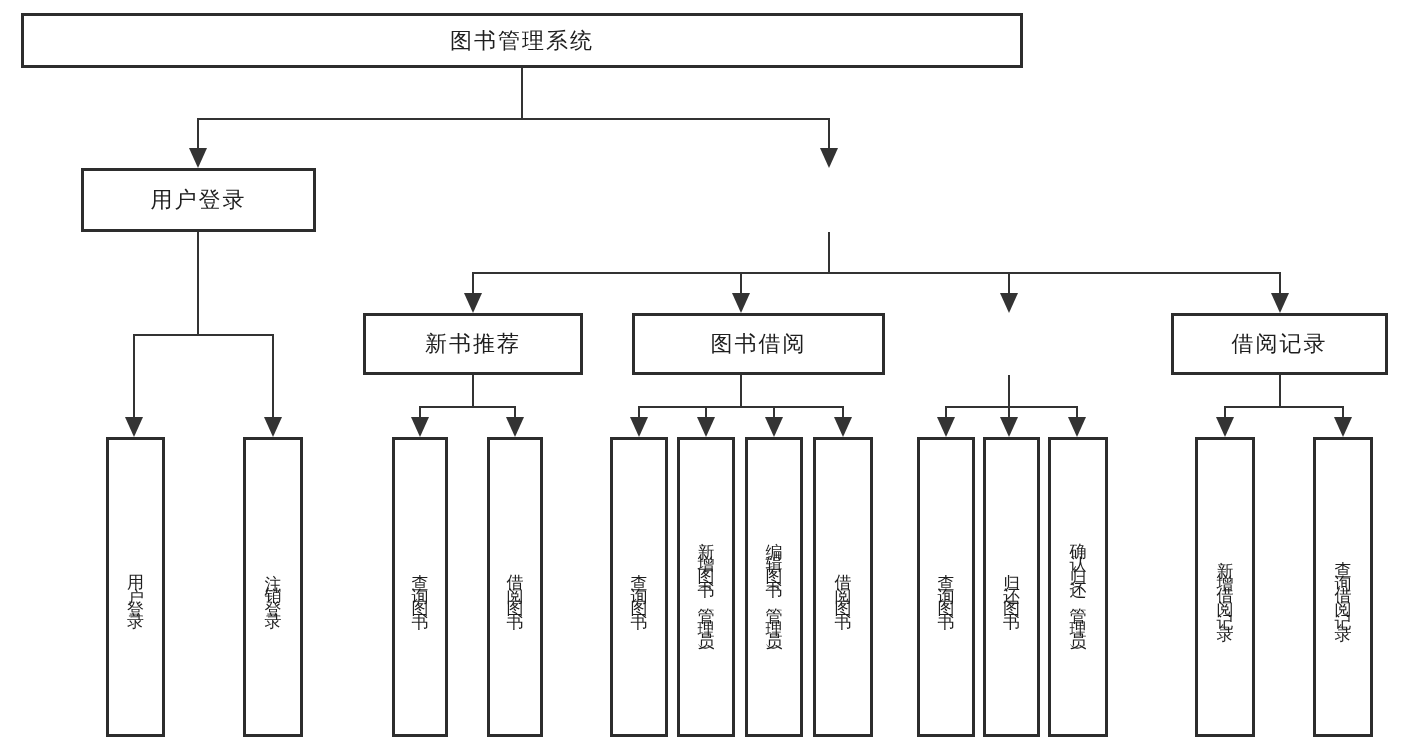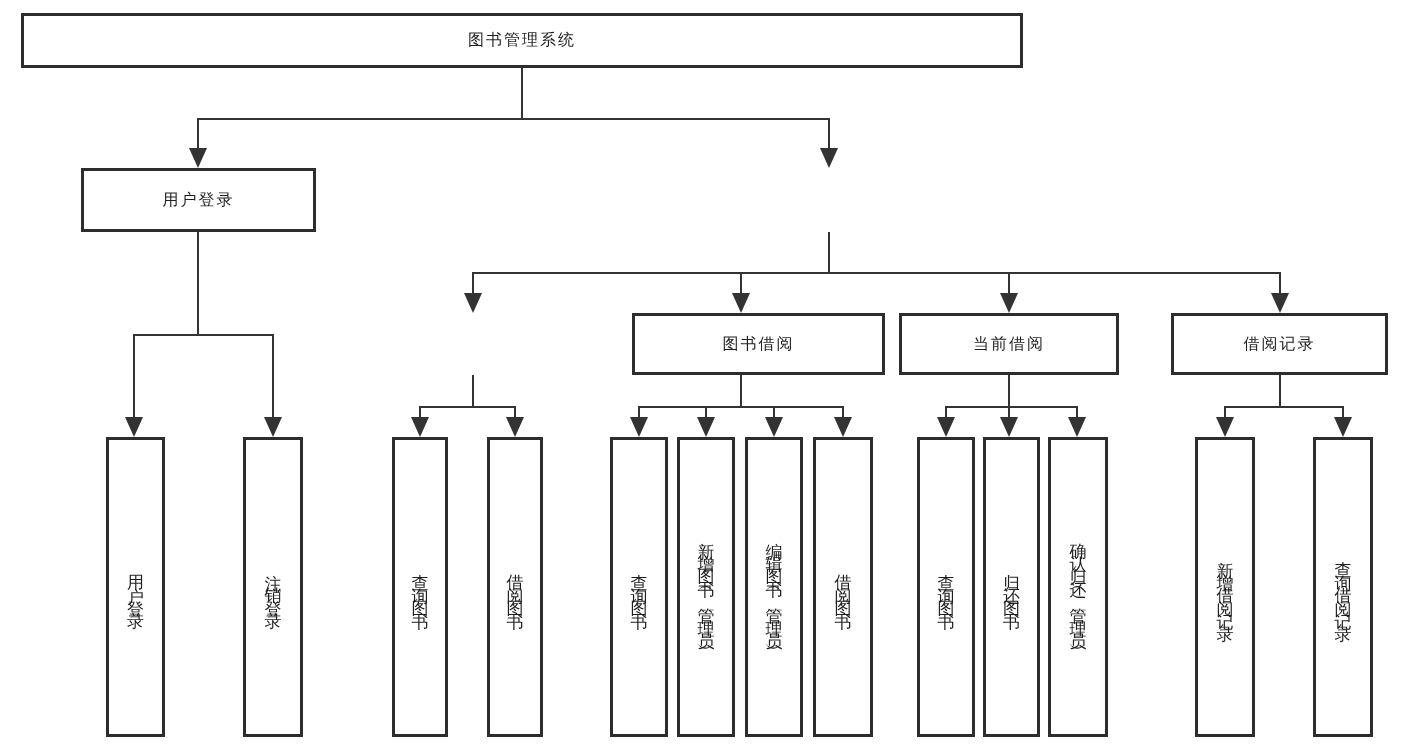--- a/index.html
+++ b/index.html
@@ -6,21 +6,21 @@
   .canvas {
     position:relative; width:1405px; height:747px; background:#ffffff;
     font-family:"Liberation Sans", sans-serif; overflow:hidden;
   }
   .box {
     position:absolute; box-sizing:border-box;
     border:3px solid #2d2d2d; background:#ffffff;
     display:flex; align-items:center; justify-content:center;
     color:#1e1e1e;
   }
-  .hbox span { font-size:16px; letter-spacing:2px; white-space:nowrap; }
+  .hbox span { font-size:22px; letter-spacing:2px; white-space:nowrap; }
   .vbox span {
     writing-mode:vertical-rl; text-orientation:mixed;
     font-size:17px; letter-spacing:13px; line-height:1; white-space:nowrap;
   }
   .line { position:absolute; background:#333333; }
   .arrow {
     position:absolute; width:0; height:0;
     border-left:9px solid transparent; border-right:9px solid transparent;
     border-top:20px solid #333333;
   }
@@ -61,25 +61,25 @@
   <div class="line" style="left:472px; top:272px; width:809px; height:2px;"></div>
   <div class="line" style="left:472px; top:272px; width:2px; height:22px;"></div>
   <div class="line" style="left:740px; top:272px; width:2px; height:22px;"></div>
   <div class="line" style="left:1008px; top:272px; width:2px; height:22px;"></div>
   <div class="line" style="left:1279px; top:272px; width:2px; height:22px;"></div>
   <div class="arrow" style="left:464px; top:293px;"></div>
   <div class="arrow" style="left:732px; top:293px;"></div>
   <div class="arrow" style="left:1000px; top:293px;"></div>
   <div class="arrow" style="left:1271px; top:293px;"></div>
 
+  <div class="box hbox" style="left:363px; top:313px; width:220px; height:62px;">
+    <span>新书推荐</span>
+  </div>
   <div class="box hbox" style="left:632px; top:313px; width:253px; height:62px;">
     <span>图书借阅</span>
-  </div>
-  <div class="box hbox" style="left:899px; top:313px; width:220px; height:62px;">
-    <span>当前借阅</span>
   </div>
   <div class="box hbox" style="left:1171px; top:313px; width:217px; height:62px;">
     <span>借阅记录</span>
   </div>
 
   <div class="line" style="left:472px; top:375px; width:2px; height:31px;"></div>
   <div class="line" style="left:419px; top:406px; width:97px; height:2px;"></div>
   <div class="line" style="left:419px; top:406px; width:2px; height:12px;"></div>
   <div class="line" style="left:514px; top:406px; width:2px; height:12px;"></div>
   <div class="arrow" style="left:411px; top:417px;"></div>

